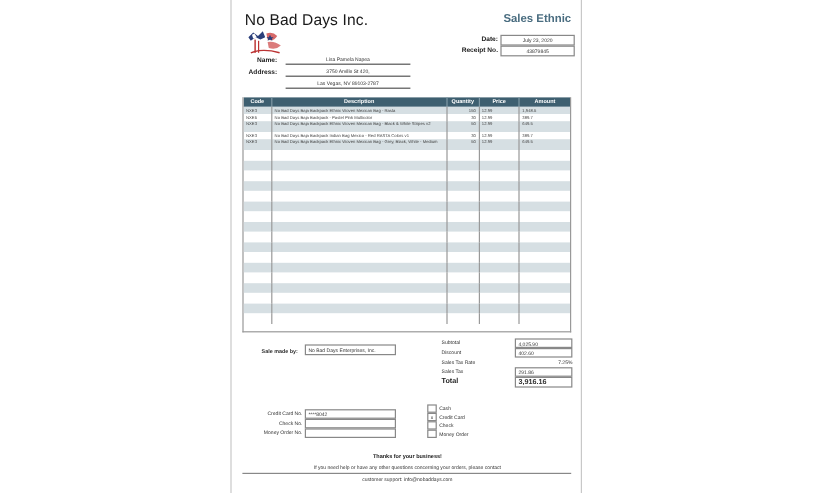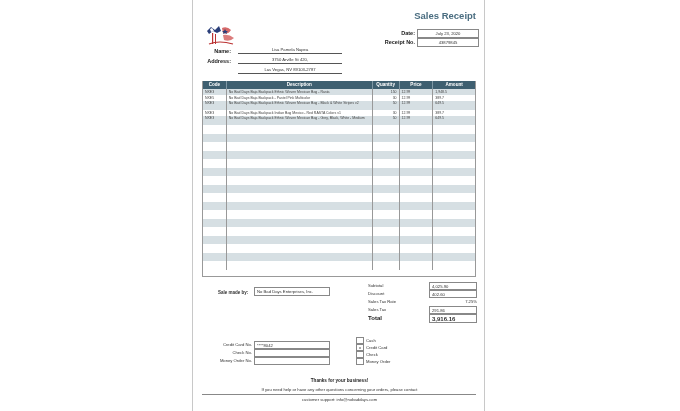--- a/index.html
+++ b/index.html
@@ -78,21 +78,22 @@
   .thanks { left: 0; width: 293px; top: 378px; text-align: center; font-size: 4.6px; font-weight: bold; color: #222; }
   .help { left: 0; width: 293px; top: 387px; text-align: center; font-size: 4.2px; color: #333; }
   .footer-rule { left: 9px; top: 394px; width: 274px; height: 1px; background: #888; }
   .support { left: 0; width: 293px; top: 397px; text-align: center; font-size: 4.2px; color: #333; }
 </style>
 </head>
 <body>
 
 <div class="page">
 
-  <div class="abs doc-title">Sales Receipt</div>
+  <div class="abs company">No Bad Days Inc.</div>
+  <div class="abs doc-title">Sales Ethnic</div>
 
   <div class="abs logo">
     <svg width="32" height="22" viewBox="0 0 32 22">
       <path d="M2 6 L6 2 L10 5 L14 1 L16 6 L12 8 L8 6 L4 9 Z" fill="#2b3f7a"></path>
       <path d="M5 4 L7 3 L9 6 L6 7 Z" fill="#fff"></path>
       <rect x="7" y="8" width="1.2" height="11" fill="#b33"></rect>
       <rect x="10" y="9" width="1" height="10" fill="#b33"></rect>
       <path d="M17 3 Q22 1 26 5 Q23 10 18 8 Z" fill="#c44" opacity="0.8"></path>
       <path d="M18 10 Q24 9 29 13 Q25 17 19 15 Z" fill="#c44" opacity="0.7"></path>
       <path d="M4 19 Q14 15 28 19" stroke="#b33" stroke-width="1.2" fill="none"></path>

